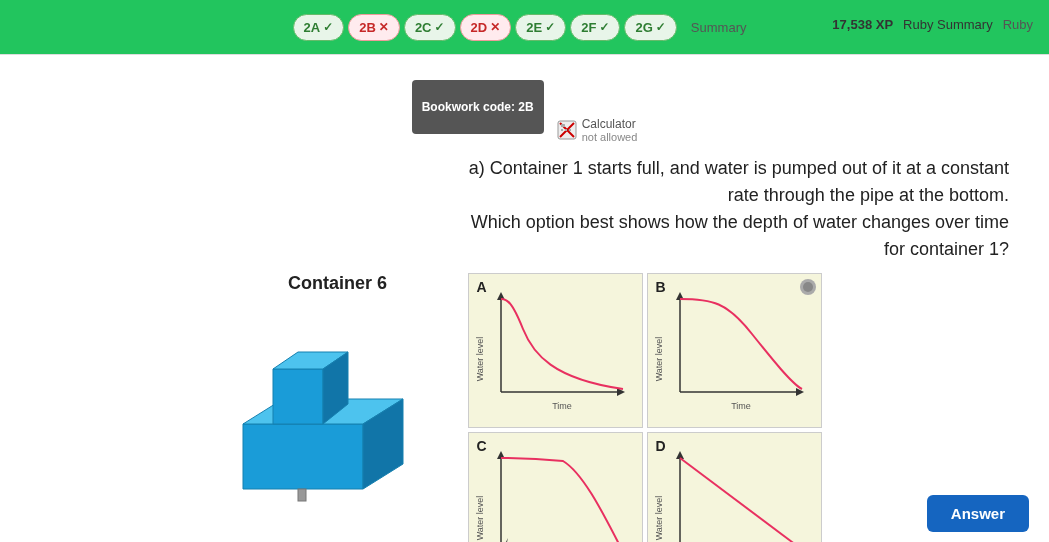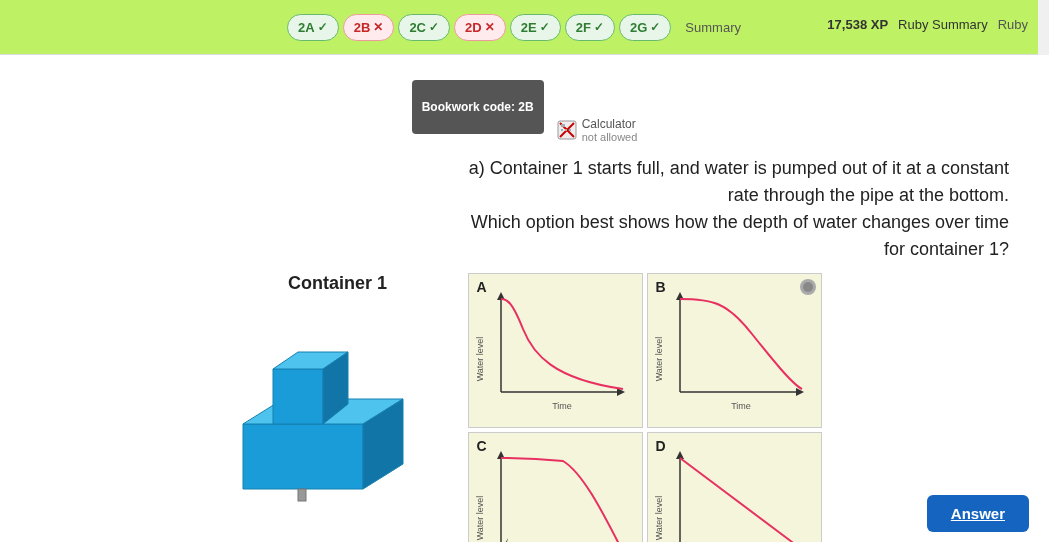--- a/index.html
+++ b/index.html
@@ -7,40 +7,40 @@
       width: 1049px;
       height: 542px;
       overflow: hidden;
       font-family: Arial, sans-serif;
       background: #f0f0f0;
     }
 
     .top-bar {
       position: absolute;
       top: 0;
-      right: 11px;
+      right: 0;
       left: 0;
       height: 55px;
-      background: #bef264;
+      background: #22c55e;
       display: flex;
       align-items: center;
       justify-content: center;
       border-bottom: 1px solid #ddd;
       z-index: 10;
     }
 
     .top-right {
       position: absolute;
       right: 0;
       top: 0;
       height: 48px;
       display: flex;
       align-items: center;
       gap: 10px;
-      padding-right: 10px;
+      padding-right: 16px;
     }
 
     .xp-text {
       font-size: 13px;
       color: #333;
       font-weight: bold;
     }
 
     .user-text {
       font-size: 13px;
@@ -201,21 +201,20 @@
       bottom: 10px;
       right: 20px;
       background: #1565c0;
       color: #fff;
       border: none;
       padding: 10px 24px;
       border-radius: 6px;
       font-size: 15px;
       font-weight: bold;
       cursor: pointer;
-      text-decoration: underline;
     }
   </style>
 </head>
 <body>
 
 <div class="top-bar">
   <div class="nav-tabs">
     <div class="nav-tab completed">
       <span>2A</span>
       <span class="check-icon">✓</span>
@@ -281,21 +280,21 @@
   <div class="question-text">
     a) Container 1 starts full, and water is pumped out of it at a constant<br>
     rate through the pipe at the bottom.<br>
     Which option best shows how the depth of water changes over time<br>
     for container 1?
   </div>
 
   <div class="content-area">
 
     <div class="container-section">
-      <div class="container-label">Container 1</div>
+      <div class="container-label">Container 6</div>
 
       <svg width="210" height="200" viewBox="0 0 210 200">
 
         <polygon points="10,120 130,120 130,185 10,185" fill="#1a9cd8" stroke="#1580b0" stroke-width="1"></polygon>
 
         <polygon points="10,120 50,95 170,95 130,120" fill="#4dc3ee" stroke="#1580b0" stroke-width="1"></polygon>
 
         <polygon points="130,120 170,95 170,160 130,185" fill="#1175a8" stroke="#1580b0" stroke-width="1"></polygon>
 
         <polygon points="40,65 90,65 90,120 40,120" fill="#1a9cd8" stroke="#1580b0" stroke-width="1"></polygon>

